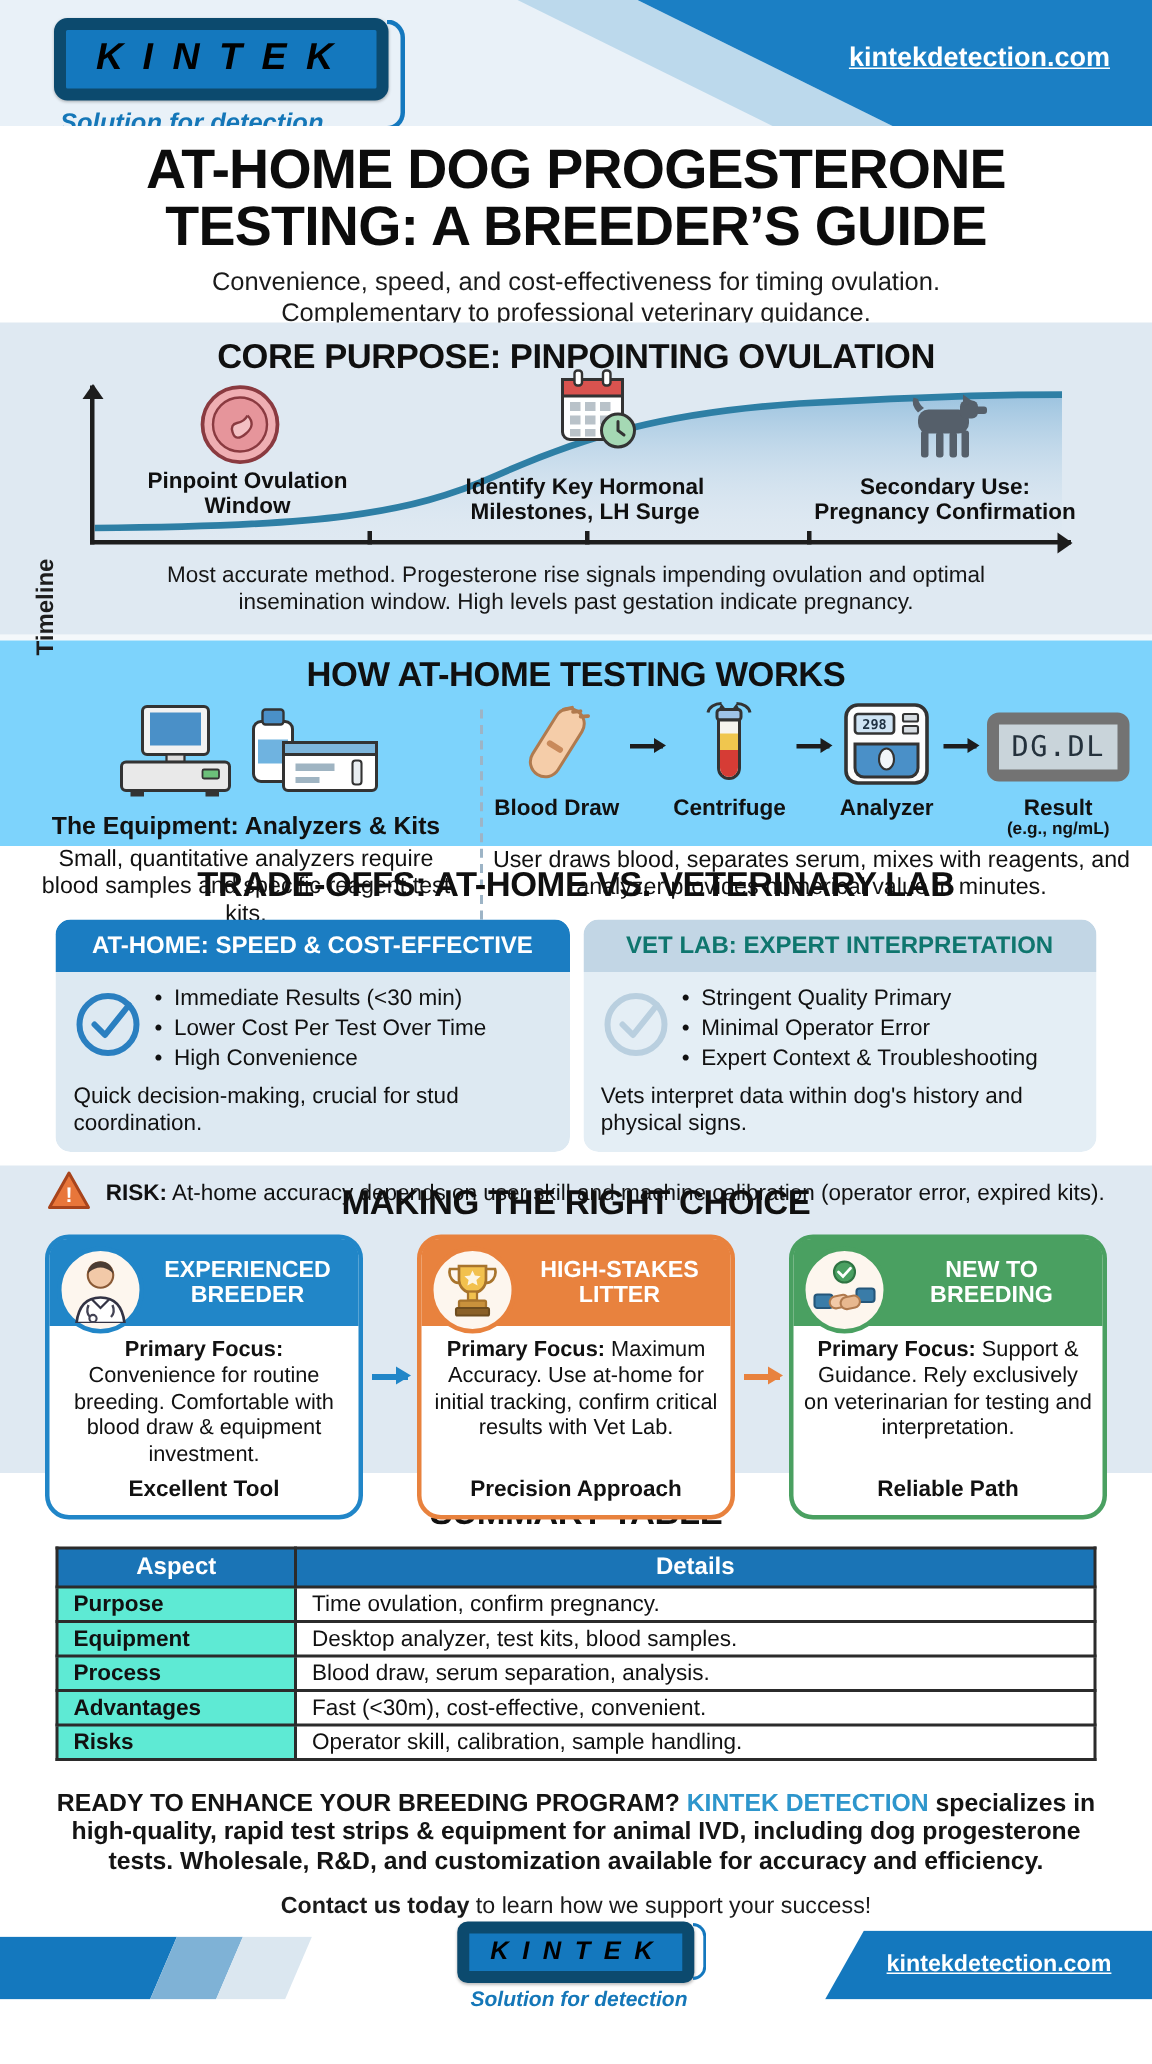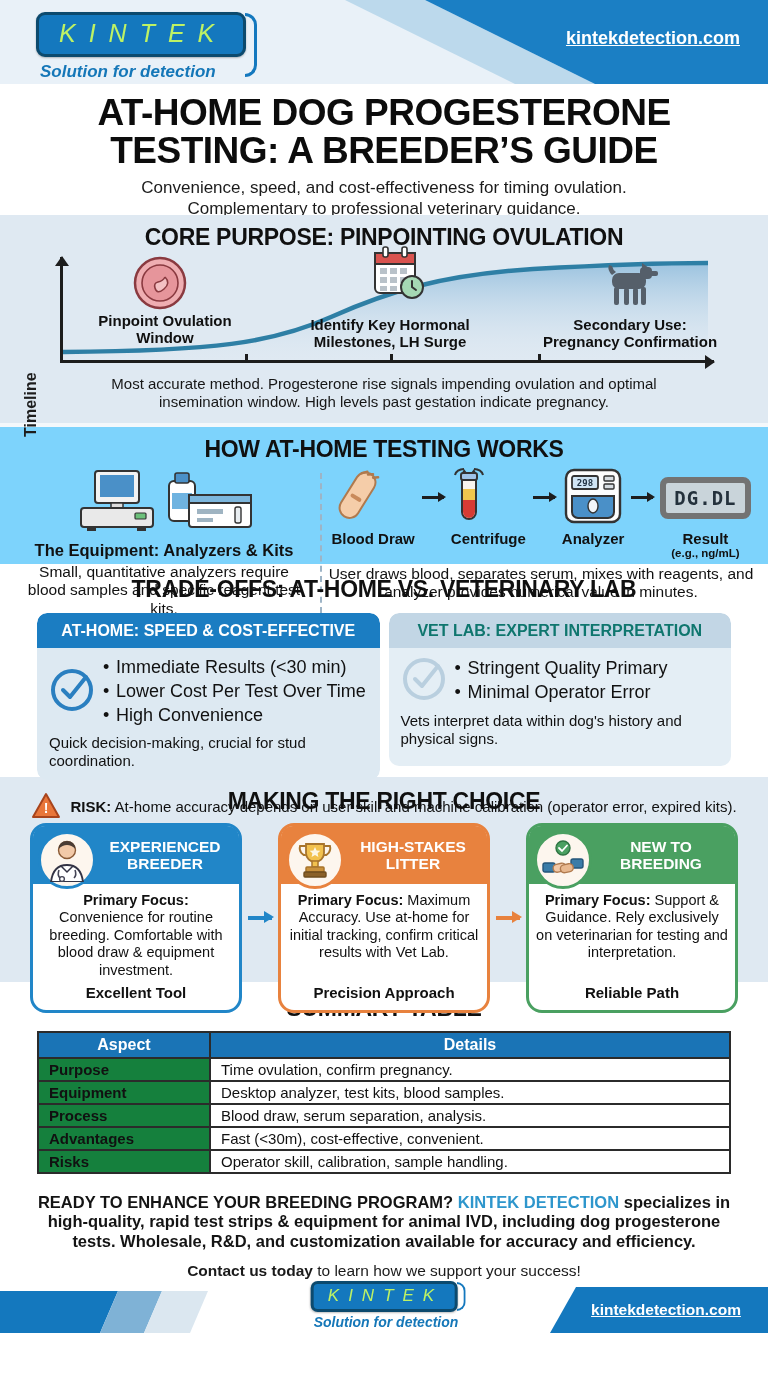--- a/index.html
+++ b/index.html
@@ -7,22 +7,22 @@
   body { font-family:"Liberation Sans", sans-serif; background:#fff; color:#111; }
   .page { position:relative; width:768px; height:1376px; overflow:hidden; background:#fff; }
 
   
   .top-header { position:relative; height:84px; background:#e9f1f8; overflow:hidden; }
   .hdr-stripe-light { position:absolute; top:0; bottom:0; left:0; width:768px;
     background:#bcd9ec; clip-path:polygon(345px 0, 425px 0, 595px 84px, 515px 84px); }
   .hdr-stripe-blue  { position:absolute; top:0; bottom:0; left:0; width:768px;
     background:#1b7fc4; clip-path:polygon(425px 0, 768px 0, 768px 84px, 595px 84px); }
   .logo-wrap { position:absolute; left:36px; top:12px; }
-  .logo-badge { position:relative; display:inline-block; background:#1478be; border:3px solid #0c4a6e;
-    border-radius:9px; padding:4px 16px 6px 20px; color:#bef264; font-style:italic; font-weight:normal;
+  .logo-badge { position:relative; display:inline-block; background:#1478be; border:8px solid #0c4a6e;
+    border-radius:9px; padding:4px 16px 6px 20px; color:#000000; font-style:italic; font-weight:bold;
     font-size:25px; letter-spacing:13px; box-shadow:0 1px 2px rgba(0,0,0,.25); }
   .logo-paren { position:absolute; right:-11px; top:1px; height:92%; width:12px;
     border:3px solid #1478be; border-left:none; border-radius:0 13px 13px 0; }
   .logo-tagline { display:block; margin-top:5px; margin-left:4px; color:#1577b8;
     font-weight:bold; font-style:italic; font-size:17px; }
   .hdr-url { position:absolute; right:28px; top:28px; color:#fff; font-weight:bold;
     font-size:18px; text-decoration:underline; }
 
   
   .title-sec { height:131px; background:#fff; text-align:center; padding-top:10px; }
@@ -53,41 +53,41 @@
   
   .how-sec { height:137px; background:#7dd3fc; padding-top:9px; }
   .how-cols { display:flex; margin-top:6px; padding:0 14px; }
   .how-left { width:300px; text-align:center; }
   .how-div { width:0; border-left:2px dashed #9db4c6; margin:4px 6px 0 6px; height:140px; }
   .how-right { flex:1; text-align:center; }
   .equip-title { font-weight:800; font-size:16.5px; margin-top:4px; }
   .equip-desc { font-size:15.5px; line-height:1.18; margin-top:3px; padding:0 6px; }
   .flow-row { display:flex; justify-content:center; align-items:flex-start; gap:7px; }
   .flow-step { text-align:center; }
-  .flow-icon { height:58px; display:flex; align-items:center; }
+  .flow-icon { height:58px; display:flex; align-items:center; justify-content:center; }
   .flow-label { font-weight:800; font-size:15px; margin-top:4px; line-height:1.05; }
   .flow-sub { font-weight:800; font-size:11.5px; }
   .flow-arrow { margin-top:27px; width:22px; height:3px; background:#1d1d1d; position:relative; flex:0 0 auto; }
   .flow-arrow::after { content:""; position:absolute; right:-7px; top:-4px; border:5.5px solid transparent;
     border-left:8px solid #1d1d1d; }
-  .result-box { background:#c9d4da; border:6px solid #737373; border-radius:8px; padding:4px 8px;
-    font-family:"DejaVu Sans Mono", monospace; font-weight:bold; font-size:19px; color:#24313c; letter-spacing:1px; }
+  .result-box { background:#c9d4da; border:8px solid #737373; border-radius:8px; padding:4px 8px;
+    font-family:"DejaVu Sans Mono", monospace; font-weight:normal; font-size:19px; color:#24313c; letter-spacing:1px; }
   .how-desc { margin-top:6px; font-size:15.5px; line-height:1.2; }
 
   
   .trade-sec { height:213px; background:#fff; padding-top:12px; }
   .trade-cards { display:flex; gap:9px; margin:10px 37px 0 37px; }
   .t-card { flex:1; border-radius:10px; overflow:hidden; }
   .t-head { height:35px; display:flex; align-items:center; justify-content:center;
     font-weight:800; font-size:16px; border-radius:10px 10px 0 0; }
   .t-head.home { background:#1b7dc2; color:#fff; }
   .t-head.vet  { background:#c2d6e5; color:#0f766e; }
   .t-body { background:#dde9f2; padding:8px 10px 10px 12px; border-radius:0 0 10px 10px; min-height:118px; }
   .t-flex { display:flex; align-items:center; gap:8px; }
-  .t-list { list-style:none; font-size:18px; line-height:1.33; }
+  .t-list { list-style:none; font-size:15px; line-height:1.33; }
   .t-list li { position:relative; padding-left:13px; }
   .t-list li::before { content:"•"; position:absolute; left:0; }
   .t-note { font-size:15px; line-height:1.2; margin-top:6px; }
   .risk-row { display:flex; justify-content:center; align-items:center; gap:9px; margin-top:12px;
     font-size:15px; padding:0 24px; }
 
   
   .choice-sec { height:205px; background:#dfe9f2; padding-top:11px; }
   .choice-row { display:flex; justify-content:center; align-items:stretch; gap:6px; margin-top:8px; padding:0 30px; }
   .c-card { width:218px; background:#fff; border:3px solid; border-radius:16px; position:relative;
@@ -102,21 +102,21 @@
   .c-arrow::after { content:""; position:absolute; right:-8px; top:-5px; border:6.5px solid transparent; }
   .c-arrow.blue { background:#2186c8; } .c-arrow.blue::after { border-left:10px solid #2186c8; }
   .c-arrow.orange { background:#e8823e; } .c-arrow.orange::after { border-left:10px solid #e8823e; }
 
   
   .summary-sec { height:198px; background:#fff; padding-top:13px; }
   table.sum { border-collapse:collapse; margin:9px auto 0 auto; width:694px; }
   .sum th { background:#1a74b6; color:#fff; font-size:16px; font-weight:800; border:2px solid #2b2b2b;
     padding:3px 8px; }
   .sum td { border:2px solid #2b2b2b; font-size:15px; padding:2px 10px; height:23px; }
-  .sum td.aspect { font-weight:800; background:#15803d; width:172px; }
+  .sum td.aspect { font-weight:800; background:#5eead4; width:159px; }
 
   
   .cta-sec { height:99px; background:#fff; text-align:center; padding:13px 30px 0 30px; }
   .cta-main { font-size:16.5px; font-weight:800; line-height:1.18; color:#141414; }
   .cta-brand { color:#2e96cc; }
   .cta-contact { margin-top:11px; font-size:15.5px; color:#1a1a1a; }
   .cta-contact b { font-weight:800; }
 
   
   .footer { position:relative; height:54px; background:#fff; }
@@ -360,20 +360,21 @@
           <div class="t-flex">
             <span>
               <svg width="46" height="46" viewBox="0 0 46 46">
                 <circle cx="23" cy="23" r="19" fill="none" stroke="#b9cfdf" stroke-width="4"></circle>
                 <path d="M14,23 l7,7 L37,10" fill="none" stroke="#b9cfdf" stroke-width="4" stroke-linecap="round" stroke-linejoin="round"></path>
               </svg>
             </span>
             <ul class="t-list">
               <li>Stringent Quality Primary</li>
               <li>Minimal Operator Error</li>
+              <li>Expert Context &amp; Troubleshooting</li>
             </ul>
           </div>
           <div class="t-note">Vets interpret data within dog's history and physical signs.</div>
         </div>
       </div>
     </div>
     <div class="risk-row">
       <span>
         <svg width="30" height="27" viewBox="0 0 30 27">
           <path d="M15,2 L28,25 L2,25 Z" fill="#e8763a" stroke="#a8441c" stroke-width="2" stroke-linejoin="round"></path>

